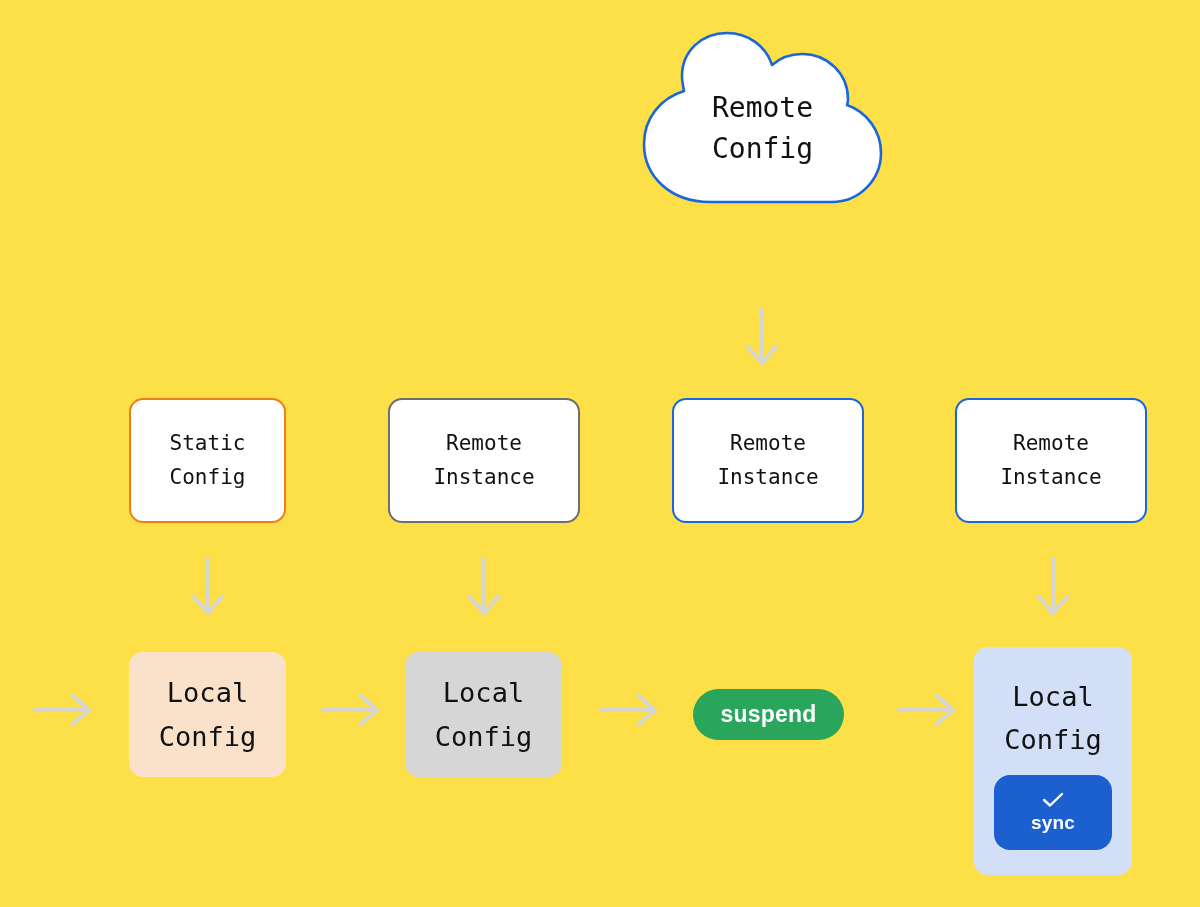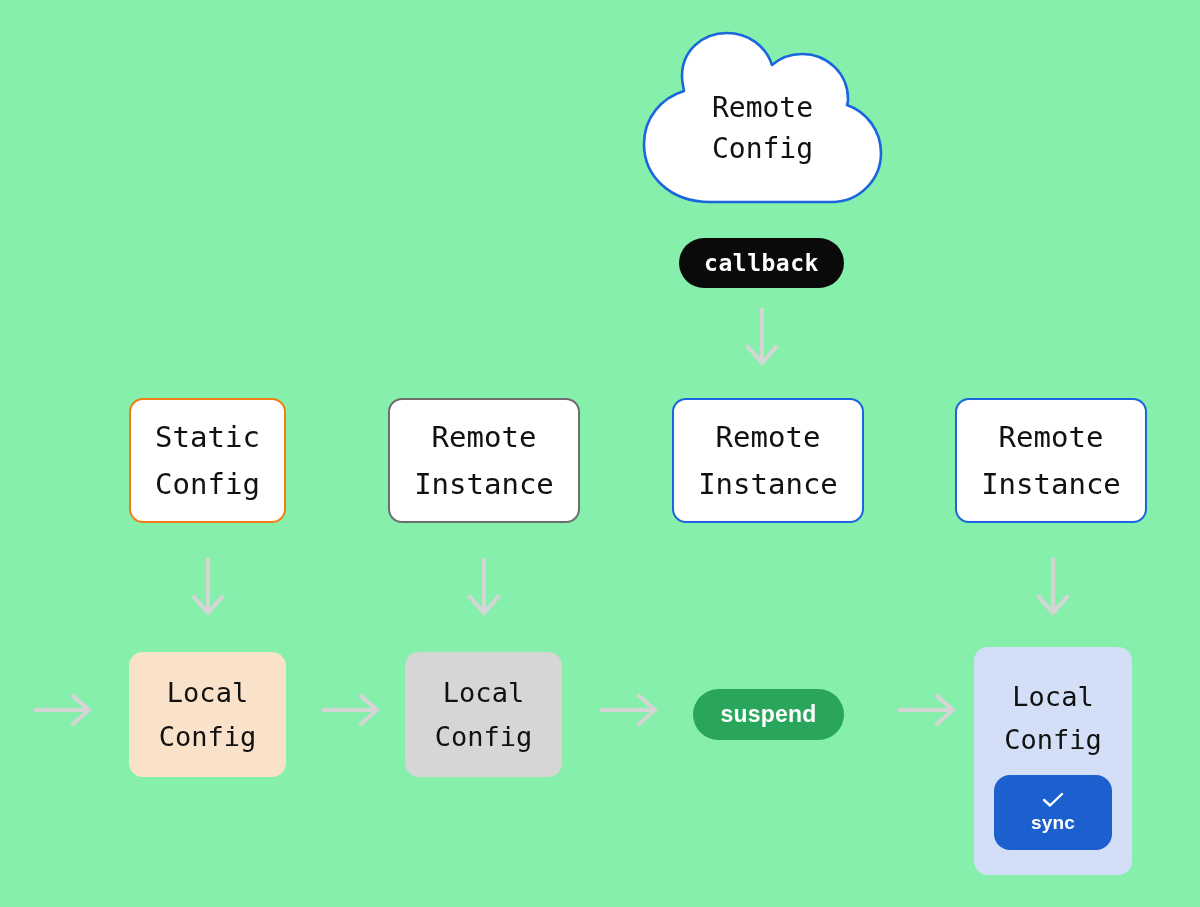--- a/index.html
+++ b/index.html
@@ -7,21 +7,21 @@
     padding: 0;
     background: #ffffff;
   }
   body {
     font-family: "Liberation Sans", sans-serif;
   }
   #canvas {
     position: relative;
     width: 1200px;
     height: 907px;
-    background: #86efac;
+    background: #fde047;
     overflow: hidden;
   }
   .abs { position: absolute; }
 
   
   .cloud-wrap {
     left: 640px;
     top: 30px;
     width: 245px;
     height: 175px;
@@ -81,21 +81,21 @@
   
   .obox {
     display: flex;
     flex-direction: column;
     align-items: center;
     justify-content: center;
     box-sizing: border-box;
     border-radius: 14px;
     background: #ffffff;
     font-family: "DejaVu Sans Mono", monospace;
-    font-size: 29px;
+    font-size: 21px;
     line-height: 1.6;
     color: #111111;
     border-width: 2.5px;
     border-style: solid;
     top: 398px;
     height: 125px;
   }
   .obox-static   { left: 129px; width: 157px; border-color: #F07F13; }
   .obox-gray     { left: 388px; width: 192px; border-color: #6E6E6E; }
   .obox-blue-a   { left: 672px; width: 192px; border-color: #1A66DC; }
@@ -186,21 +186,20 @@
                C 227 82, 241 101, 241 123
                C 241 150, 219 172, 192 172
                Z" fill="#FFFFFF" stroke="#1A66DC" stroke-width="2.6" stroke-linejoin="round"></path>
     </svg>
     <div class="cloud-label">
       <span>Remote</span>
       <span>Config</span>
     </div>
   </div>
 
-  <div class="abs pill pill-callback">callback</div>
 
   <div class="abs arrow" style="left:745px; top:308px;">
     <svg width="34" height="62" viewBox="0 0 34 62" xmlns="http://www.w3.org/2000/svg">
       <line x1="17" y1="0" x2="17" y2="52" stroke="#D5D5D5" stroke-width="4"></line>
       <path d="M 3 39 L 17 55 L 31 39" fill="none" stroke="#D5D5D5" stroke-width="4" stroke-linecap="square" stroke-linejoin="miter"></path>
     </svg>
   </div>
 
   <div class="abs obox obox-static">
     <span>Static</span>

